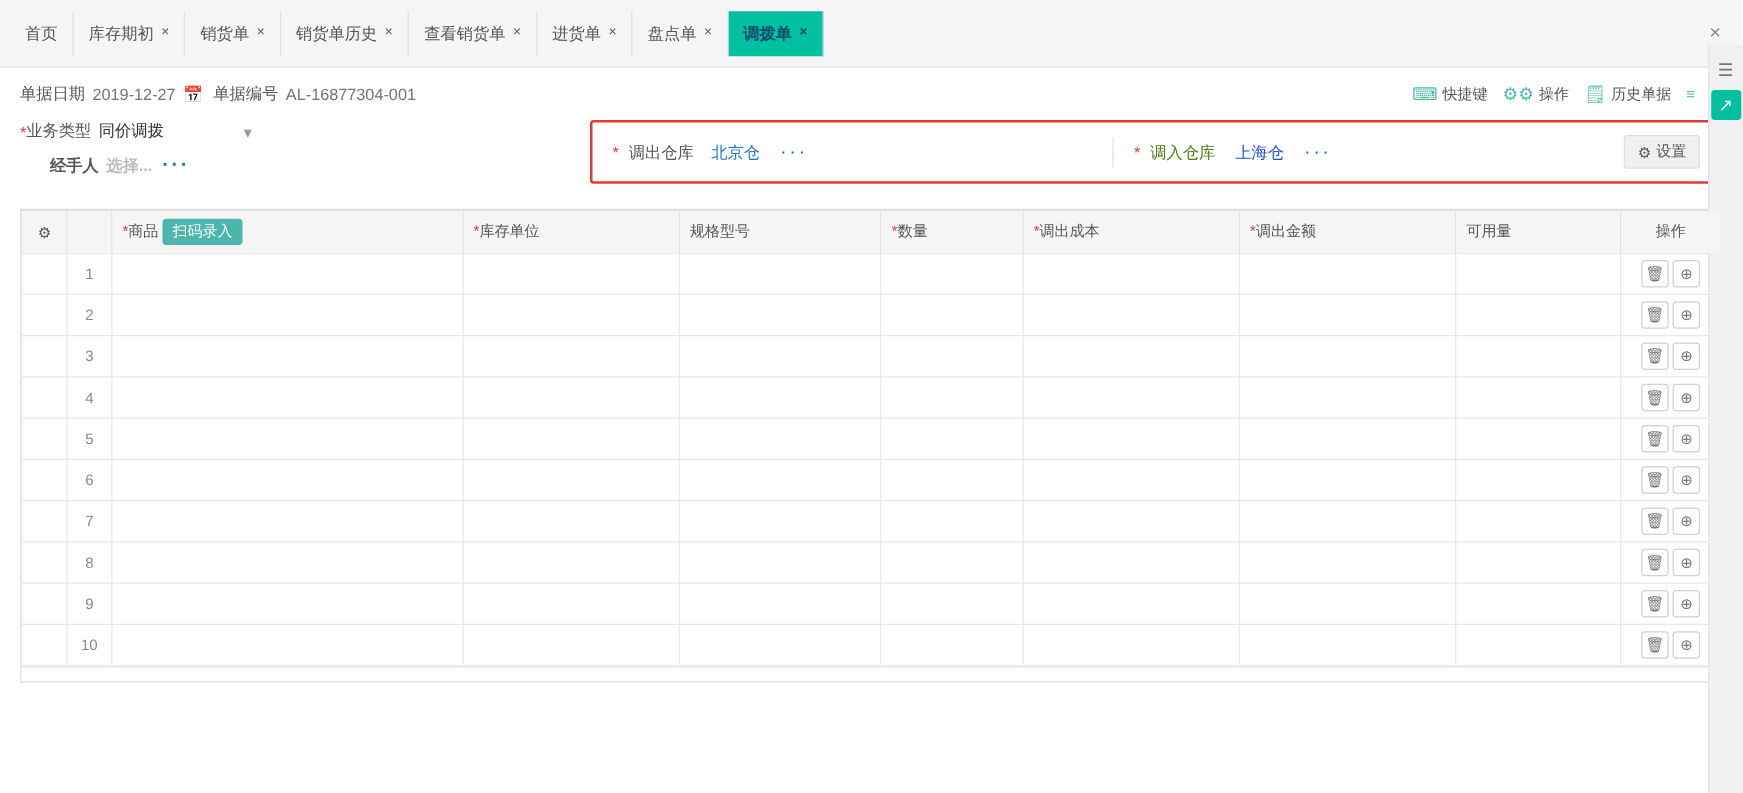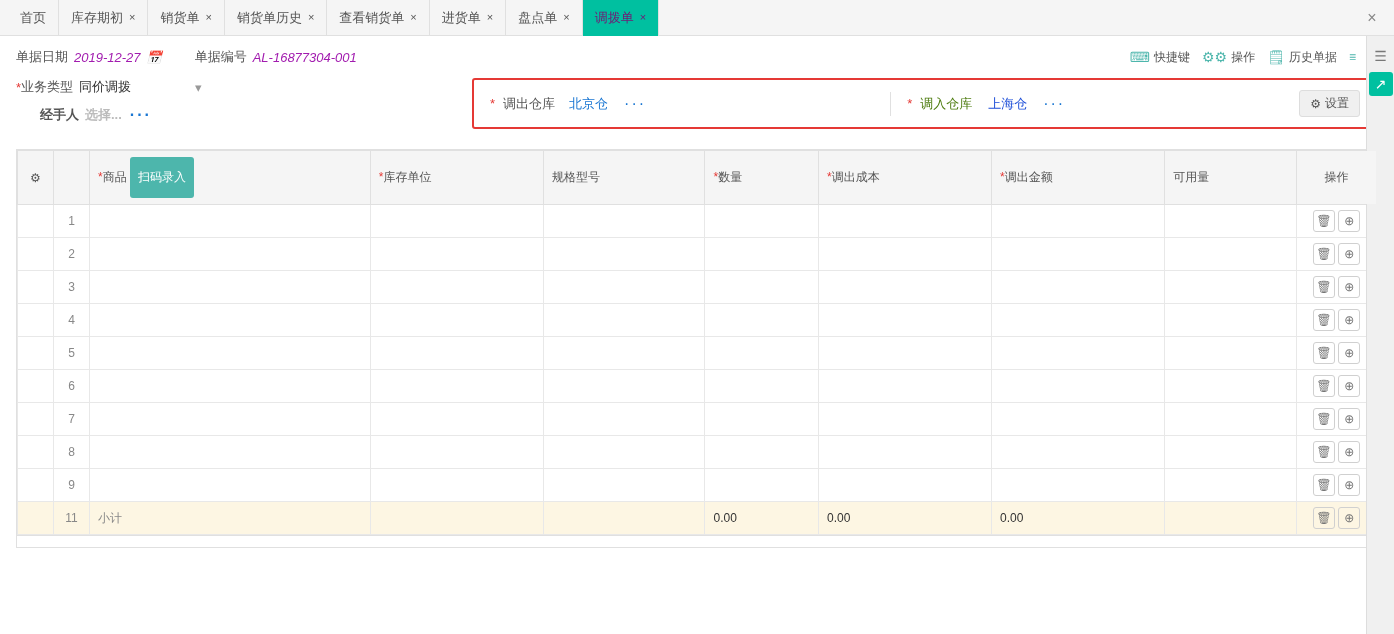--- a/index.html
+++ b/index.html
@@ -4,39 +4,39 @@
   <style>
     * { box-sizing: border-box; margin: 0; padding: 0; }
     body { font-family: 'Microsoft YaHei', Arial, sans-serif; font-size: 13px; color: #333; background: #fff; overflow: hidden; }
 
     
     .tab-bar {
       display: flex;
       align-items: center;
       border-bottom: 1px solid #e0e0e0;
       background: #f5f5f5;
-      height: 36px;
+      height: 54px;
       padding: 0 8px;
     }
     .tab-item {
       display: flex;
       align-items: center;
       padding: 0 12px;
       height: 36px;
       cursor: pointer;
       font-size: 13px;
       color: #555;
       border-right: 1px solid #e0e0e0;
       white-space: nowrap;
       gap: 6px;
     }
     .tab-item.active {
       background: #00c0a0;
-      color: #701a75;
-      font-weight: normal;
+      color: #0c4a6e;
+      font-weight: bold;
     }
     .tab-close {
       font-size: 11px;
       color: inherit;
       cursor: pointer;
       line-height: 1;
     }
     .tab-bar-close {
       margin-left: auto;
       width: 28px;
@@ -50,30 +50,30 @@
     }
 
     
     .content { padding: 12px 16px; }
 
     
     .form-header {
       display: flex;
       align-items: center;
       margin-bottom: 12px;
-      gap: 32px;
+      gap: 8px;
     }
     .form-header-item {
       display: flex;
       align-items: center;
       gap: 6px;
       font-size: 13px;
     }
     .form-header-item label { color: #555; }
-    .form-header-item span { color: #a21caf; font-weight: 500; font-style: italic; }
+    .form-header-item span { color: #737373; font-weight: 500; }
     .calendar-icon { color: #4db6ac; cursor: pointer; }
 
     
     .toolbar-right {
       margin-left: auto;
       display: flex;
       align-items: center;
       gap: 12px;
       font-size: 12px;
       color: #555;
@@ -163,21 +163,21 @@
       height: 30px;
       color: #333;
     }
     tbody tr.subtotal-row td { background: #fdf6e3; font-weight: 500; }
     .required-star { color: #e53935; }
     .scan-btn {
       background: #4db6ac;
       color: #fff;
       border: none;
       border-radius: 3px;
-      padding: 12px 8px;
+      padding: 2px 8px;
       cursor: pointer;
       font-size: 12px;
     }
     .col-num { width: 36px; text-align: center; color: #888; }
     .col-ops { width: 80px; text-align: center; }
     .op-icon {
       display: inline-flex;
       align-items: center;
       justify-content: center;
       width: 22px;
@@ -491,29 +491,29 @@
       <td></td>
       <td></td>
       <td></td>
       <td></td>
       <td></td>
       <td class="col-ops">
         <span class="op-icon">🗑</span>
         <span class="op-icon">⊕</span>
       </td>
     </tr>
-          <tr class="subtotal-row">
-      <td></td>
-      <td class="col-num">11</td>
-      <td style="color:#888; font-size:12px;">小计</td>
-      <td></td>
-      <td></td>
-      <td>0.00</td>
-      <td>0.00</td>
-      <td>0.00</td>
+          <tr>
+      <td></td>
+      <td class="col-num">10</td>
+      <td></td>
+      <td></td>
+      <td></td>
+      <td></td>
+      <td></td>
+      <td></td>
       <td></td>
       <td class="col-ops">
         <span class="op-icon">🗑</span>
         <span class="op-icon">⊕</span>
       </td>
     </tr>
         </tbody>
     </table>
   </div>
   <div class="table-hscroll">

